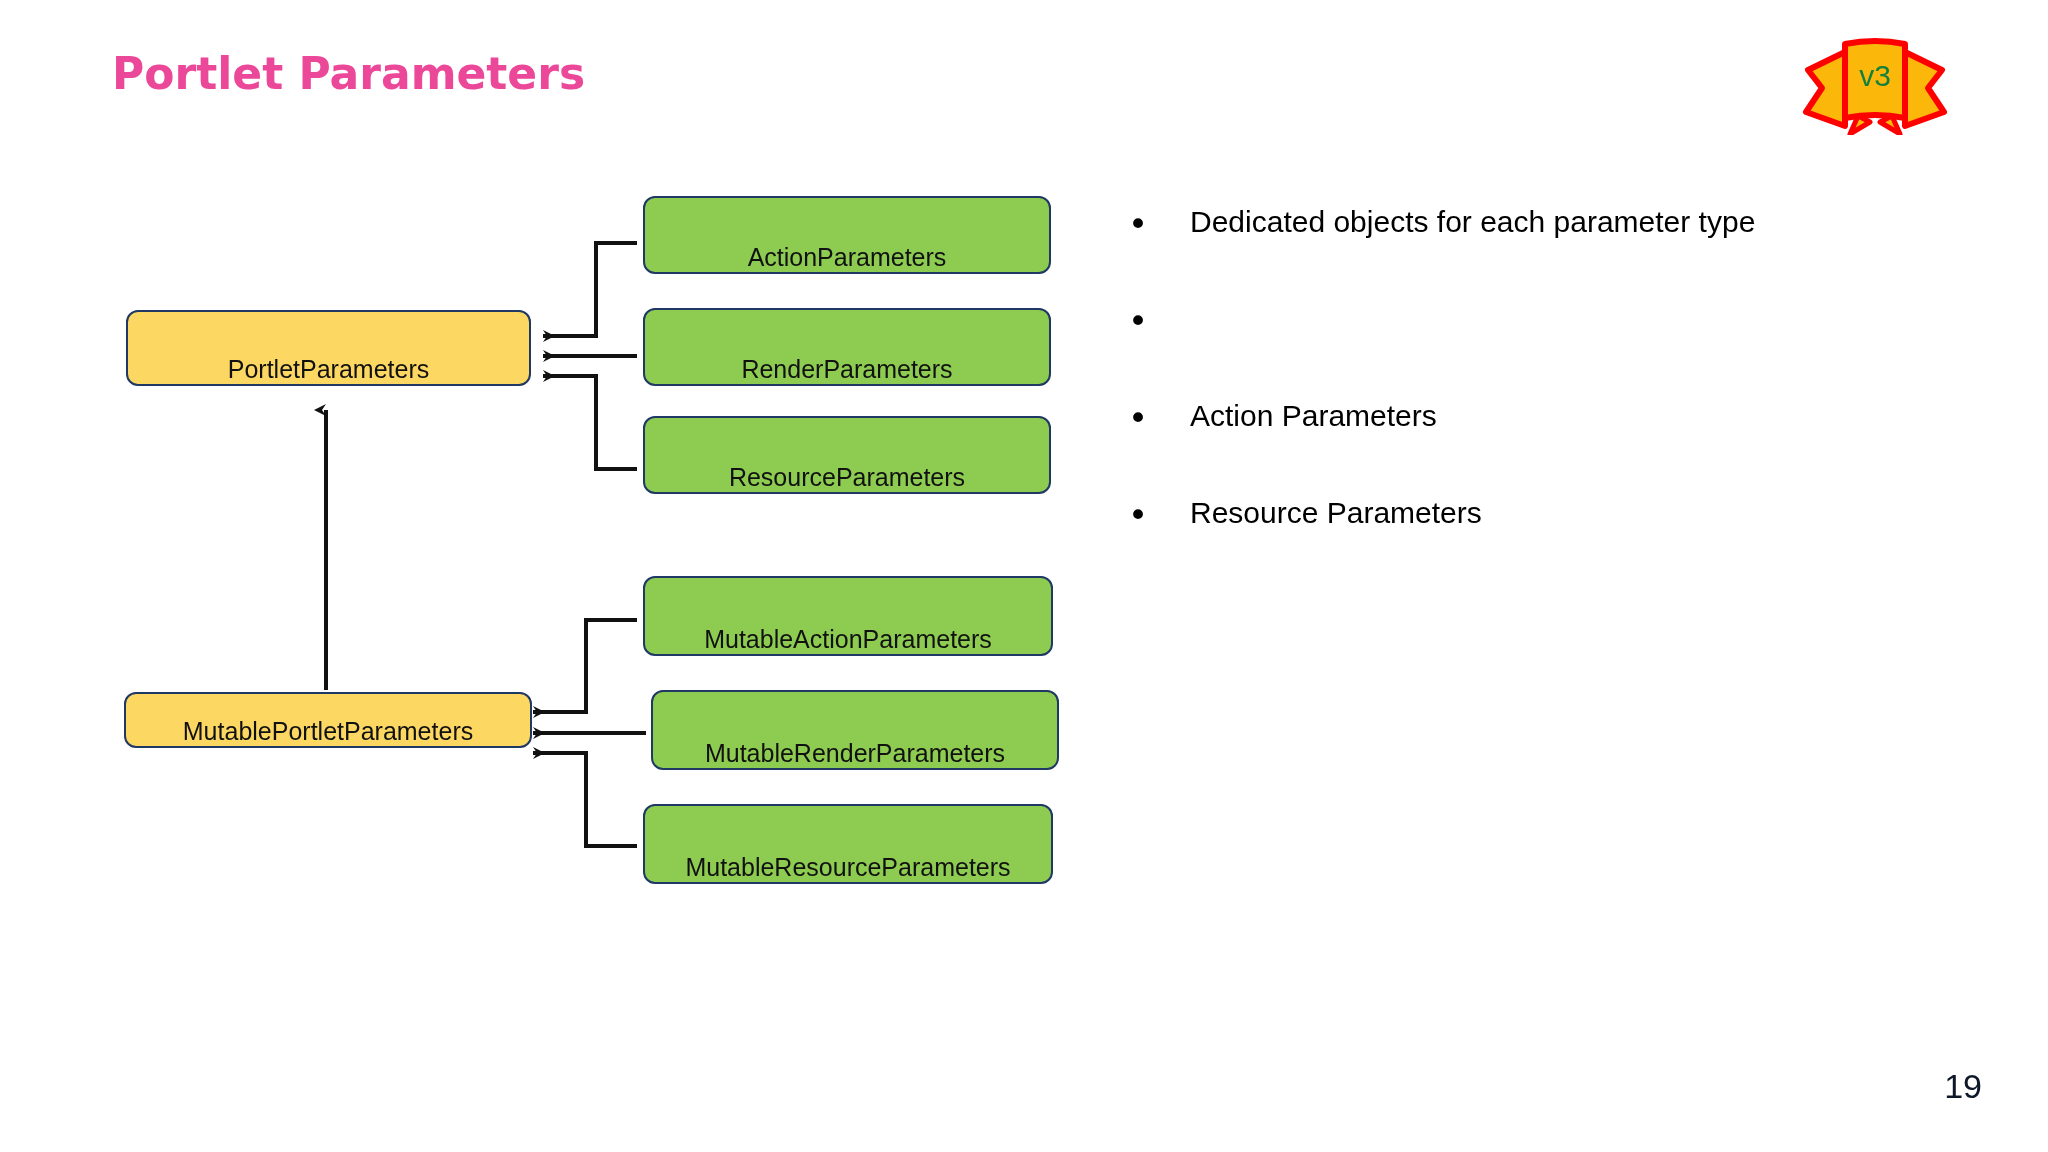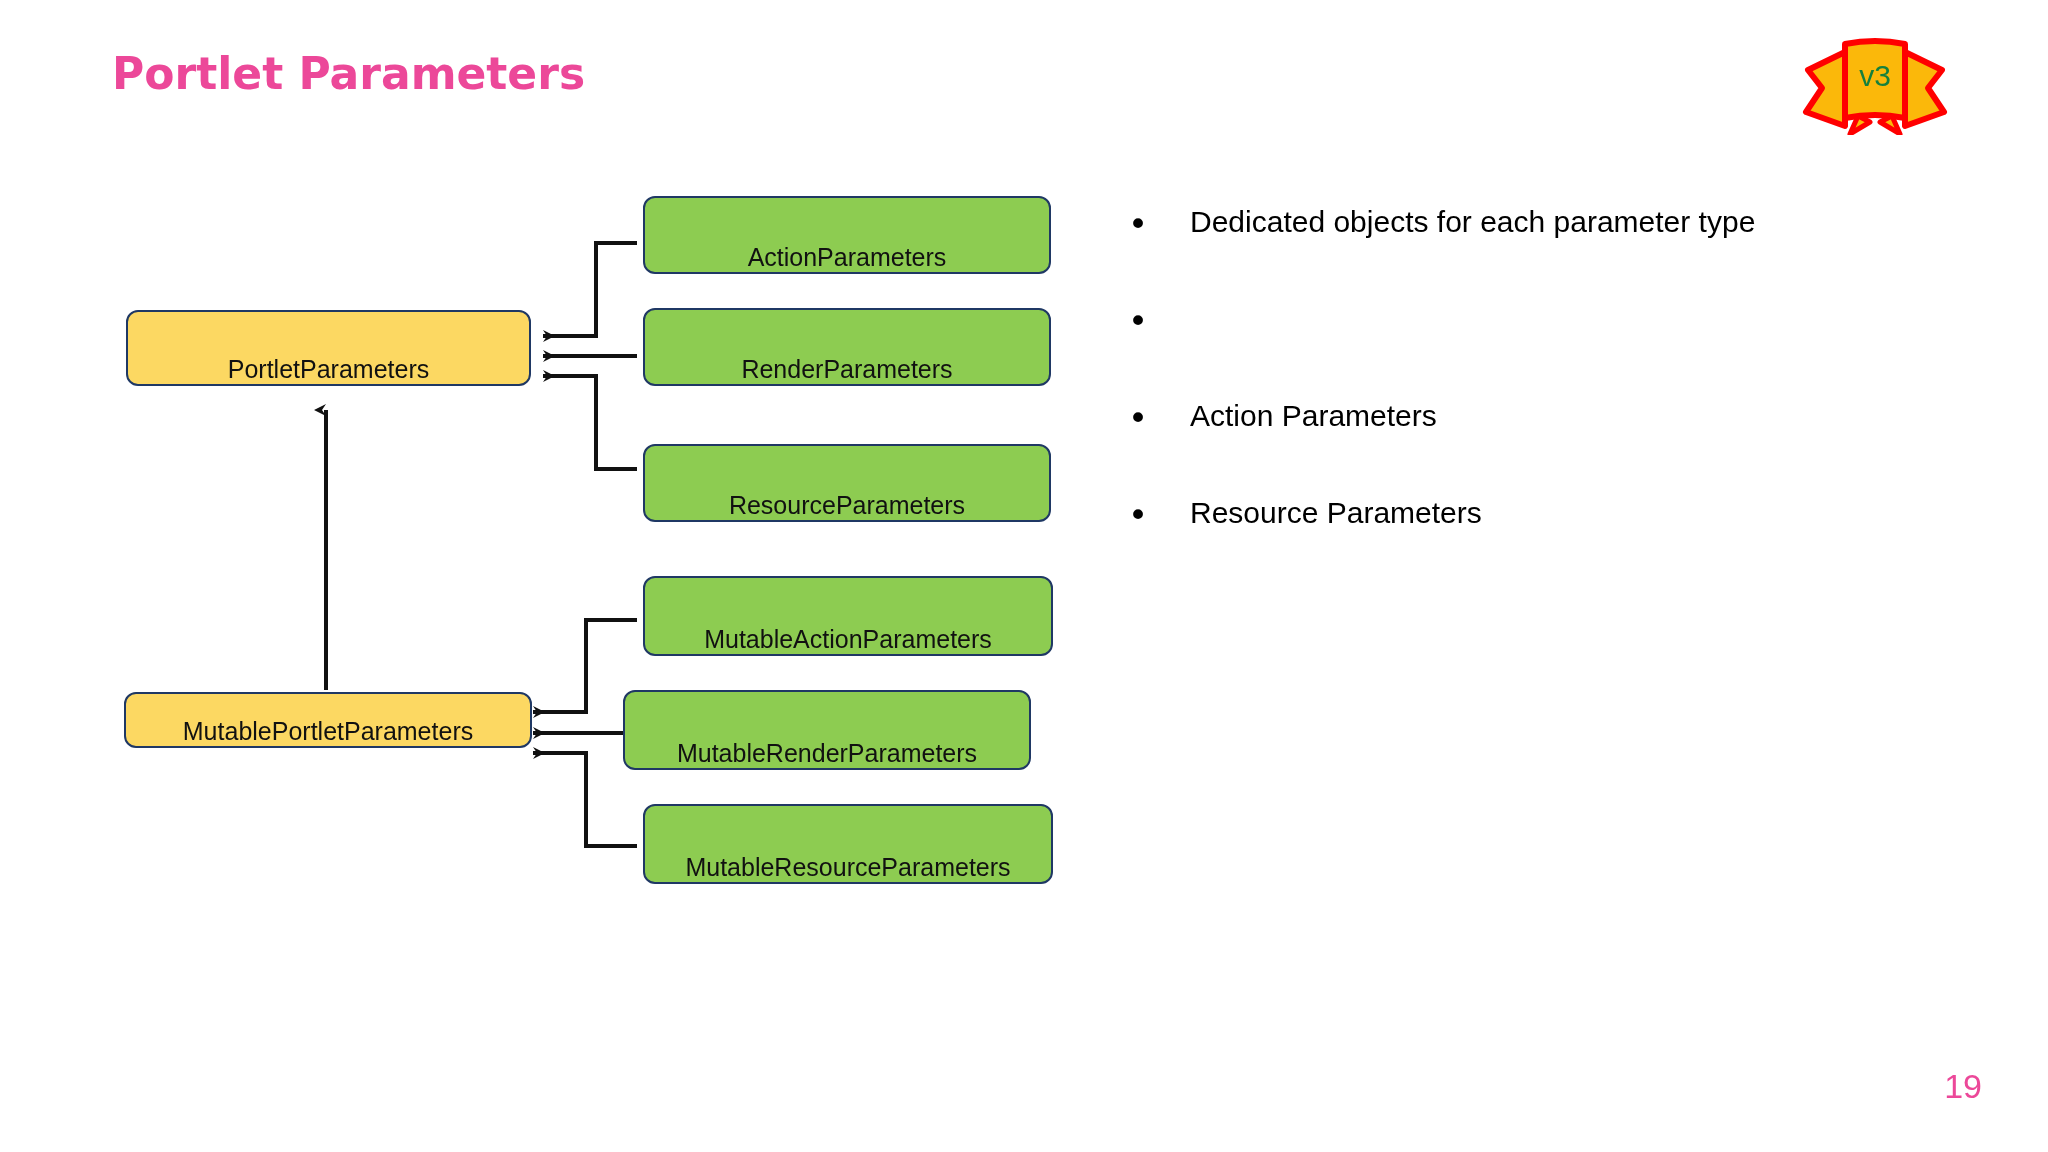--- a/index.html
+++ b/index.html
@@ -103,21 +103,21 @@
     font-family: "Liberation Sans", sans-serif;
     white-space: nowrap;
   }
 
   
   #page-number {
     position: absolute;
     right: 66px;
     bottom: 46px;
     font-size: 34px;
-    color: #ec4899;
+    color: #0f172a;
     font-family: "Liberation Sans", sans-serif;
   }
 </style>
 </head>
 <body>
 
 <div id="slide-title">Portlet Parameters</div>
 
 <div id="v3-badge">
   <svg viewBox="0 0 150 105" xmlns="http://www.w3.org/2000/svg">
@@ -167,33 +167,33 @@
   </div>
 
   <div class="node green" style="left:643px; top:196px; width:408px; height:78px;">
     <span>ActionParameters</span>
   </div>
 
   <div class="node green" style="left:643px; top:308px; width:408px; height:78px;">
     <span>RenderParameters</span>
   </div>
 
-  <div class="node green" style="left:643px; top:444px; width:408px; height:78px;">
+  <div class="node green" style="left:643px; top:416px; width:408px; height:78px;">
     <span>ResourceParameters</span>
   </div>
 
   <div class="node yellow" style="left:124px; top:692px; width:408px; height:56px;">
     <span>MutablePortletParameters</span>
   </div>
 
   <div class="node green" style="left:643px; top:576px; width:410px; height:80px;">
     <span>MutableActionParameters</span>
   </div>
 
-  <div class="node green" style="left:623px; top:690px; width:408px; height:80px;">
+  <div class="node green" style="left:651px; top:690px; width:408px; height:80px;">
     <span>MutableRenderParameters</span>
   </div>
 
   <div class="node green" style="left:643px; top:804px; width:410px; height:80px;">
     <span>MutableResourceParameters</span>
   </div>
 </div>
 
 <div id="bullets">
 

